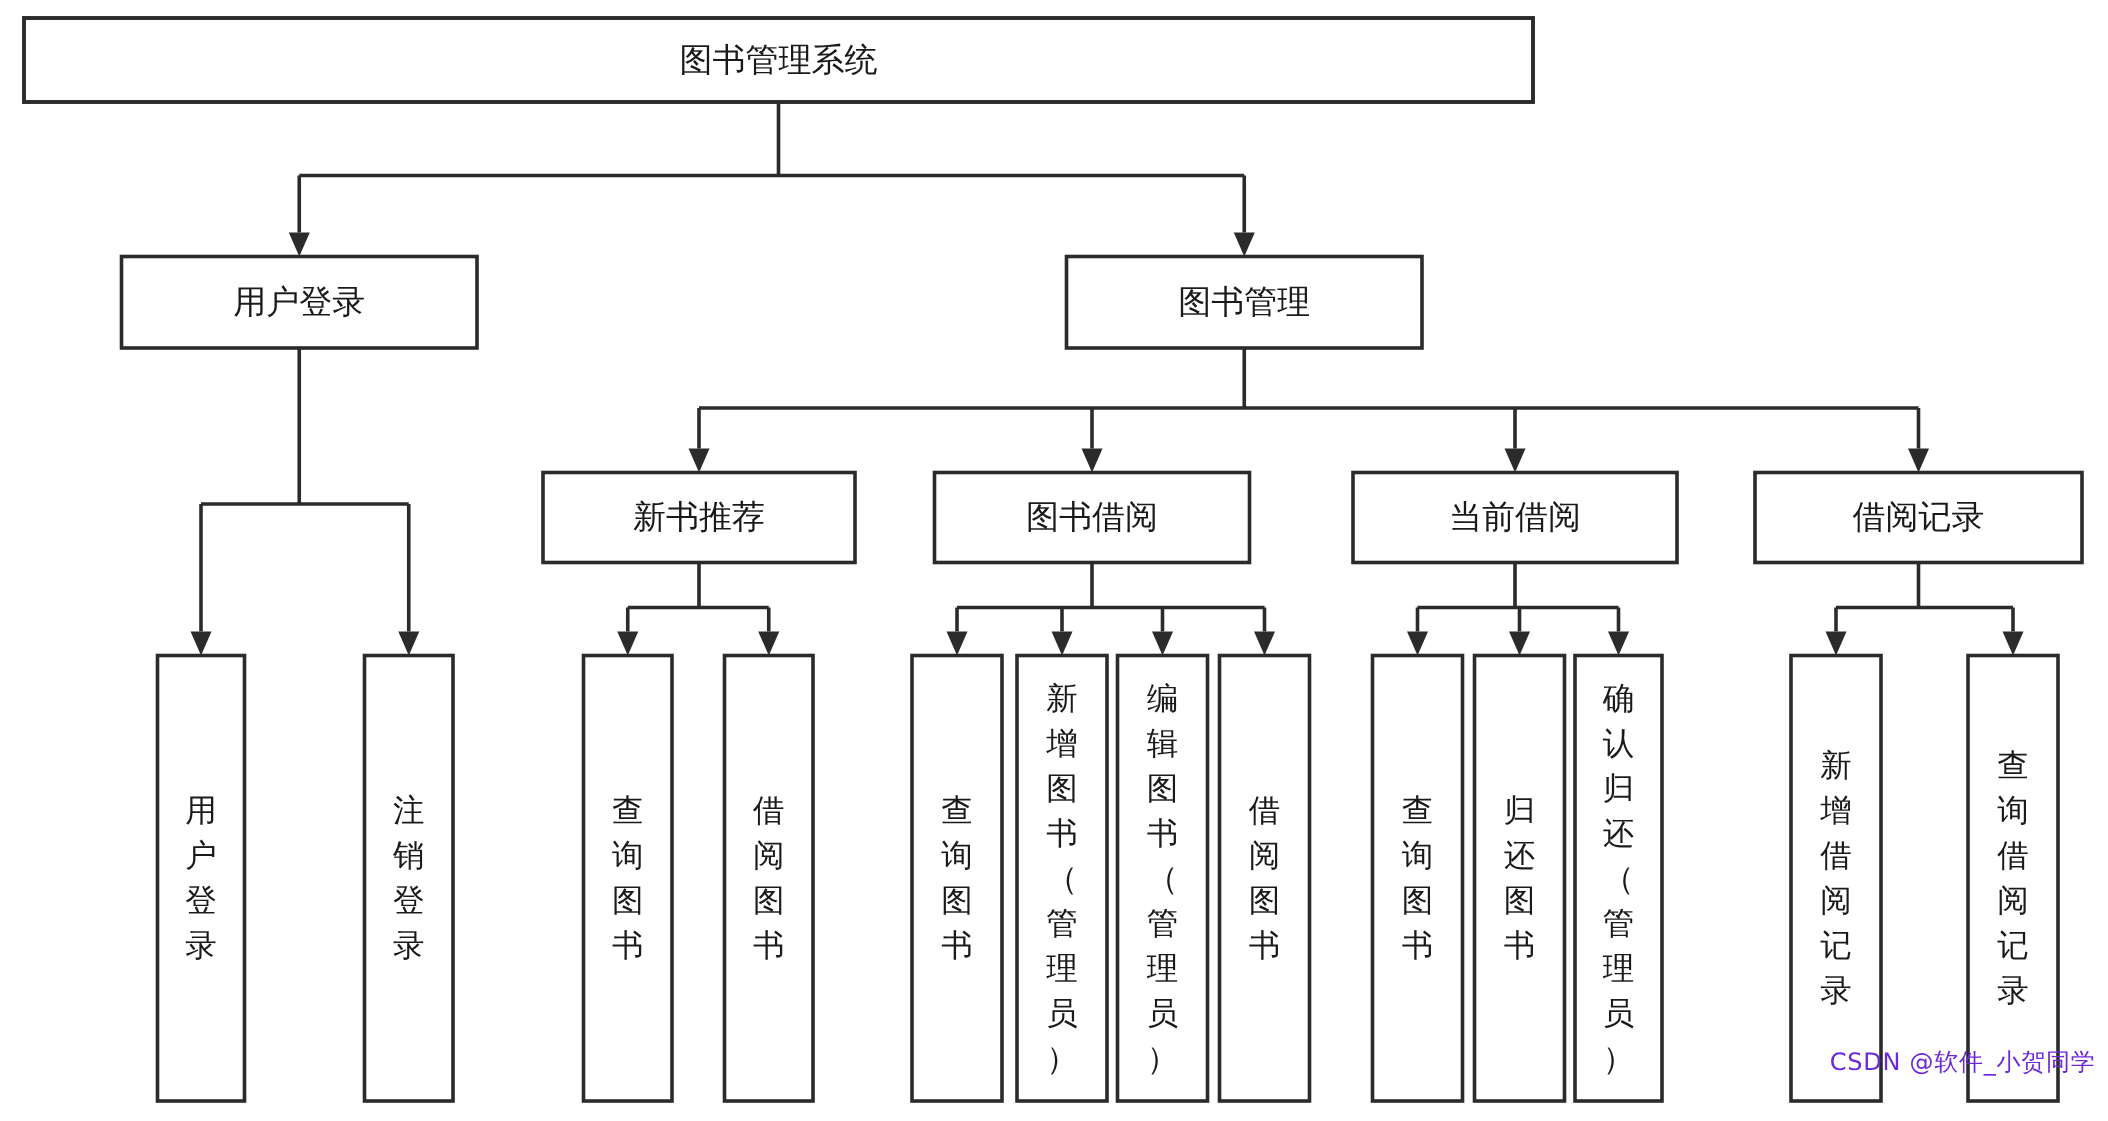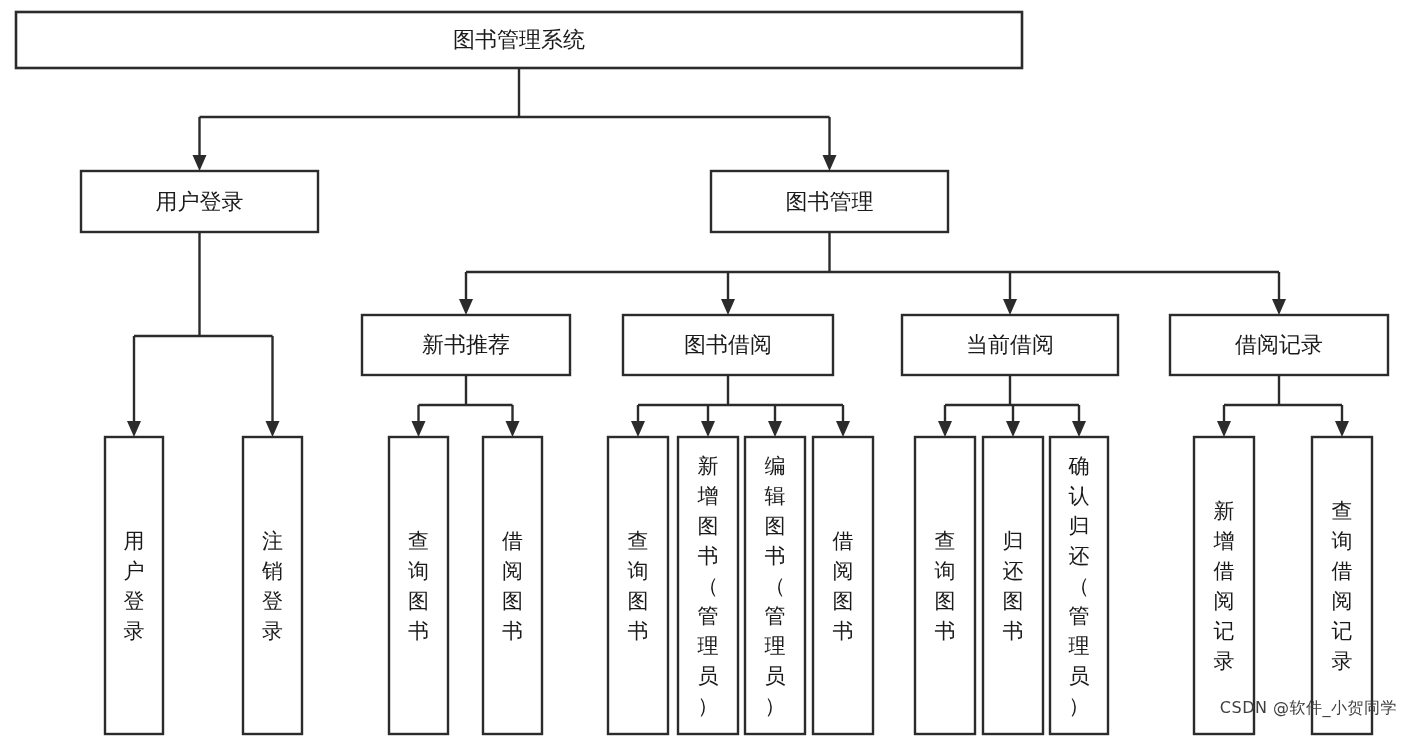--- a/index.html
+++ b/index.html
@@ -53,21 +53,21 @@
   }
   text.node-label.vert {
     font-size: 21px;
   }
   .watermark {
     position: absolute;
     right: 8px;
     bottom: 4px;
     font-family: "DejaVu Sans", "Liberation Sans", sans-serif;
     font-size: 16px;
-    color: #404040;
+    color: #6d28d9;
     letter-spacing: 0.5px;
     white-space: nowrap;
     user-select: none;
   }
 </style>
 </head>
 <body>
 
 <div id="diagram-root">
   <svg class="flow" viewBox="0 0 1405 747" xmlns="http://www.w3.org/2000/svg">

